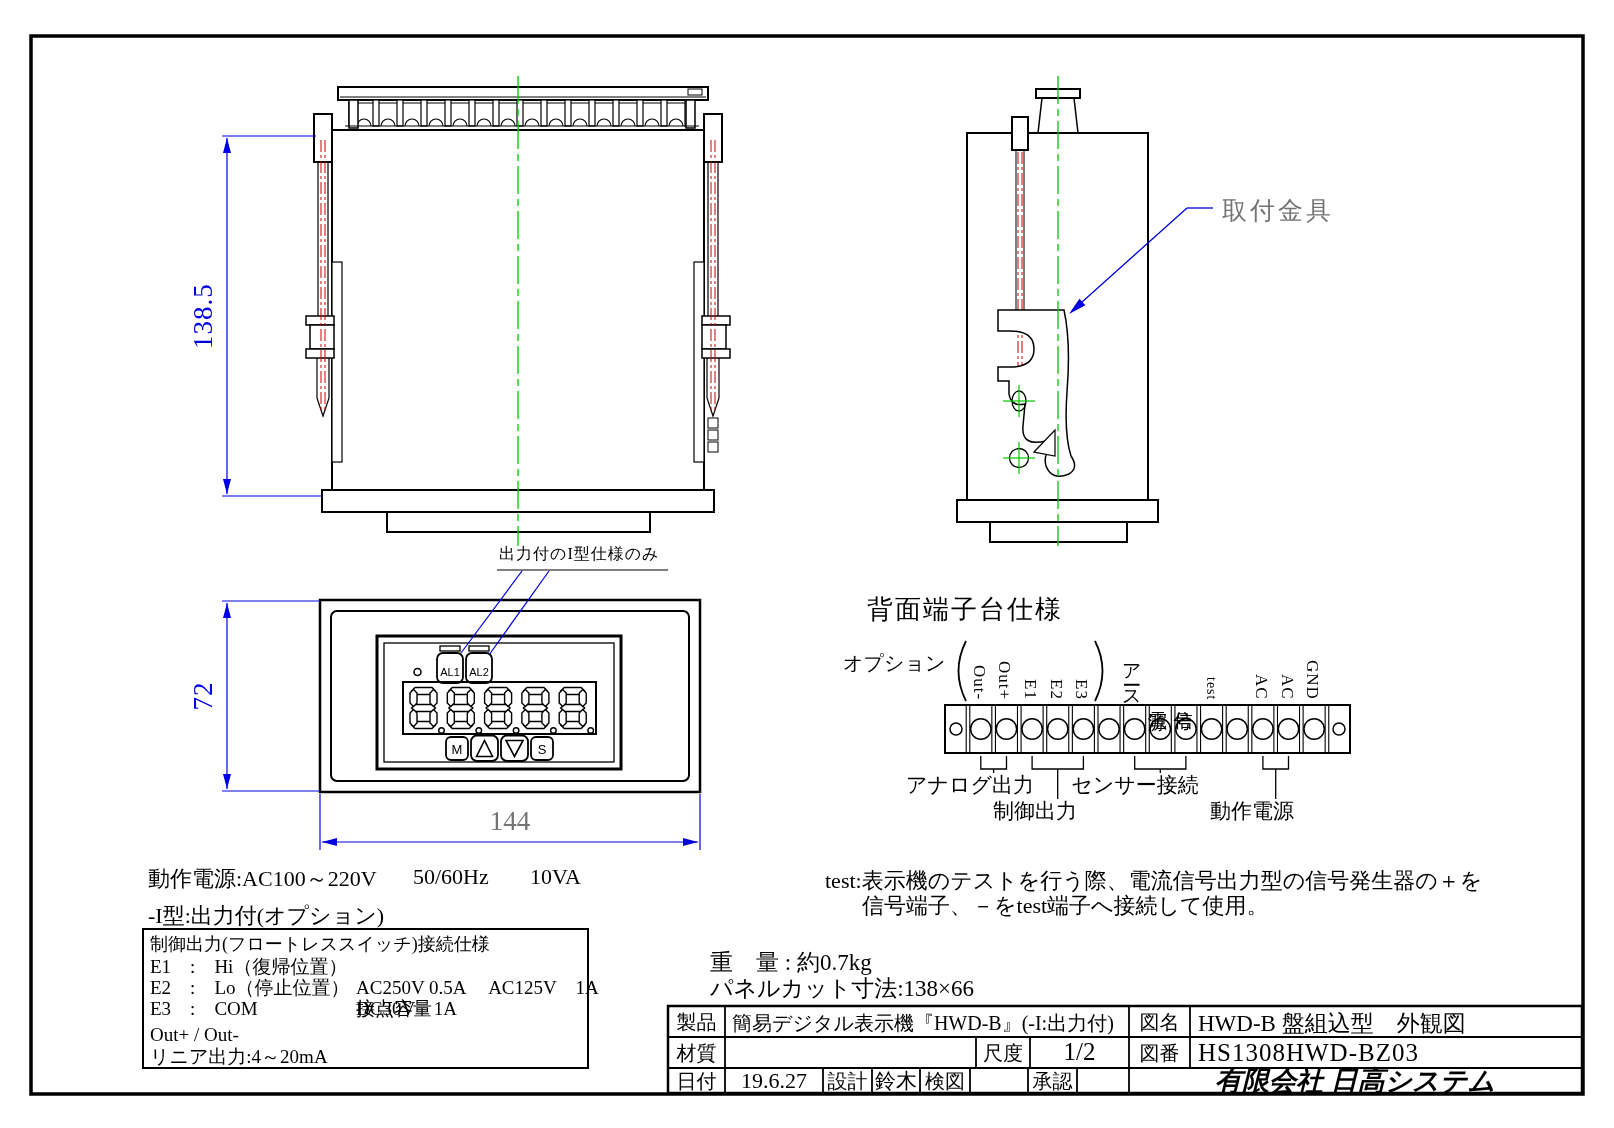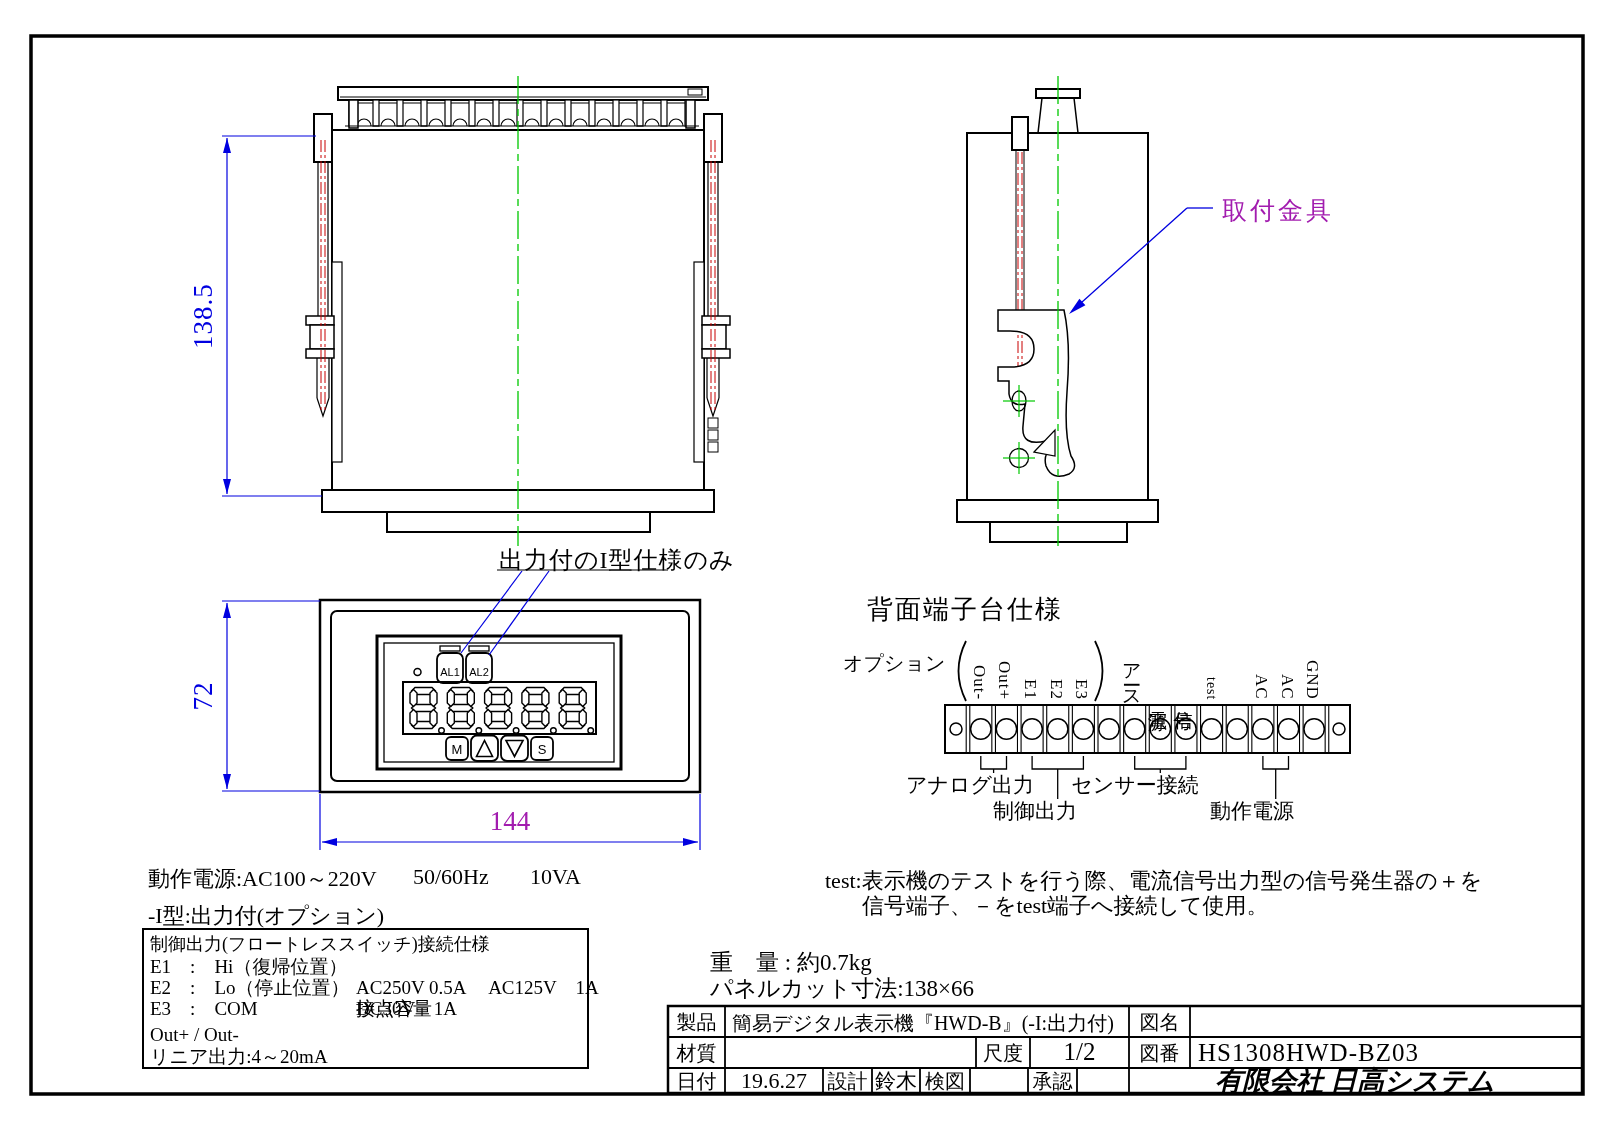--- a/index.html
+++ b/index.html
@@ -1,33 +1,33 @@
 <!DOCTYPE html>
 <html><head>
 <meta charset="utf-8">
 <style>
   html,body{margin:0;padding:0;background:#fff;}
   .page{position:relative;width:1614px;height:1128px;background:#fff;overflow:hidden;
         font-family:"Liberation Serif","DejaVu Serif",serif;color:#000;}
   .abs{position:absolute;white-space:nowrap;}
-  .blue{color:#a21caf;}
+  .blue{color:#737373;}
   .ctr{transform:translate(-50%,-50%);}
   .ctrx{transform:translateX(-50%);}
   .rot-dim{position:absolute;transform:translate(-50%,-50%) rotate(-90deg);
            font-size:27px;color:#0000e0;white-space:nowrap;letter-spacing:1px;}
   .tlabel{position:absolute;bottom:428px;writing-mode:vertical-rl;text-orientation:mixed;
           font-size:17px;letter-spacing:1px;line-height:1;}
   .tlabel.jp{font-size:19px;letter-spacing:2px;}
   .tlabel.sm{font-size:14px;}
   .glabel{position:absolute;font-size:21px;transform:translateX(-50%);}
   .note{font-size:22px;}
   .boxtxt{font-size:19px;}
   .tb-label{font-size:20px;}
   .company{font-size:27px;font-weight:bold;font-style:italic;
-           font-family:Liberation Serif, serif;}
+           font-family:Liberation Sans, sans-serif;}
   svg{position:absolute;left:0;top:0;}
   .btn-letter{position:absolute;font-family:"Liberation Sans","DejaVu Sans",sans-serif;
               font-size:13px;transform:translate(-50%,-50%);}
   .al-letter{position:absolute;font-family:"Liberation Sans","DejaVu Sans",sans-serif;
              font-size:11px;transform:translate(-50%,-50%);}
 </style>
 </head>
 <body>
 
 <div class="page">
@@ -307,21 +307,21 @@
       <path d="M 1262.9,756 V 769 H 1288.5 V 756"></path>
           <path d="M 1275.7,769 V 799"></path>
     </g>
   </g>
 </svg>
 
 <div class="rot-dim" style="left:203px;top:316px">138.5</div>
 <div class="rot-dim" style="left:203px;top:696px">72</div>
 <div class="abs blue ctrx" style="left:510px;top:806px;font-size:27px">144</div>
 <div class="abs blue" style="left:1222px;top:194px;font-size:25px;letter-spacing:3px">取付金具</div>
-<div class="abs" style="left:499px;top:544px;font-size:24px;letter-spacing:1px">出力付のI型仕様のみ</div>
+<div class="abs" style="left:499px;top:544px;font-size:16px;letter-spacing:1px">出力付のI型仕様のみ</div>
 
 <div class="al-letter" style="left:450px;top:672px">AL1</div>
 <div class="al-letter" style="left:479px;top:672px">AL2</div>
 <div class="btn-letter" style="left:457px;top:749px">M</div>
 <div class="btn-letter" style="left:542px;top:749px">S</div>
 
 <div class="abs" style="left:867px;top:592px;font-size:26px;letter-spacing:2px">背面端子台仕様</div>
 <div class="abs" style="left:843px;top:650px;font-size:20px">オプション</div>
 <div id="terminal-labels">
       <div class="tlabel" style="left: 970.82px;">Out-</div>
@@ -380,20 +380,21 @@
     <line x1="920" y1="1068" x2="920" y2="1093" stroke-width="1.8"></line>
     <line x1="970" y1="1068" x2="970" y2="1093" stroke-width="1.8"></line>
     <line x1="1028" y1="1068" x2="1028" y2="1093" stroke-width="1.8"></line>
     <line x1="1077" y1="1068" x2="1077" y2="1093" stroke-width="1.8"></line>
   </g>
 </svg>
 
 <div class="abs ctr tb-label" style="left:696.5px;top:1022px">製品</div>
 <div class="abs" style="left:732px;top:1010px;font-size:20px">簡易デジタル表示機『HWD-B』(-I:出力付)</div>
 <div class="abs ctr tb-label" style="left:1159.5px;top:1022px">図名</div>
+<div class="abs" style="left:1198px;top:1008px;font-size:23px">HWD-B 盤組込型　外観図</div>
 <div class="abs ctr tb-label" style="left:696.5px;top:1053px">材質</div>
 <div class="abs" style="left:735px;top:1040px;font-size:20px"></div>
 <div class="abs ctr tb-label" style="left:1003px;top:1053px">尺度</div>
 <div class="abs ctr" style="left:1079.5px;top:1052px;font-size:25px">1/2</div>
 <div class="abs ctr tb-label" style="left:1159.5px;top:1053px">図番</div>
 <div class="abs" style="left:1198px;top:1039px;font-size:25px;letter-spacing:1px">HS1308HWD-BZ03</div>
 <div class="abs ctr tb-label" style="left:696.5px;top:1080.5px">日付</div>
 <div class="abs ctr" style="left:774px;top:1080.5px;font-size:22px">19.6.27</div>
 <div class="abs ctr tb-label" style="left:847.5px;top:1080.5px">設計</div>
 <div class="abs ctr" style="left:896px;top:1080.5px;font-size:21px">鈴木</div>

